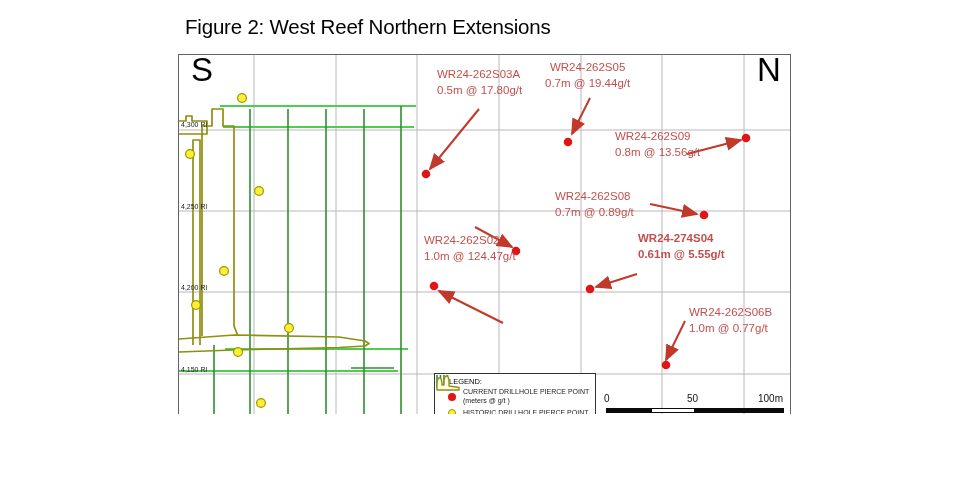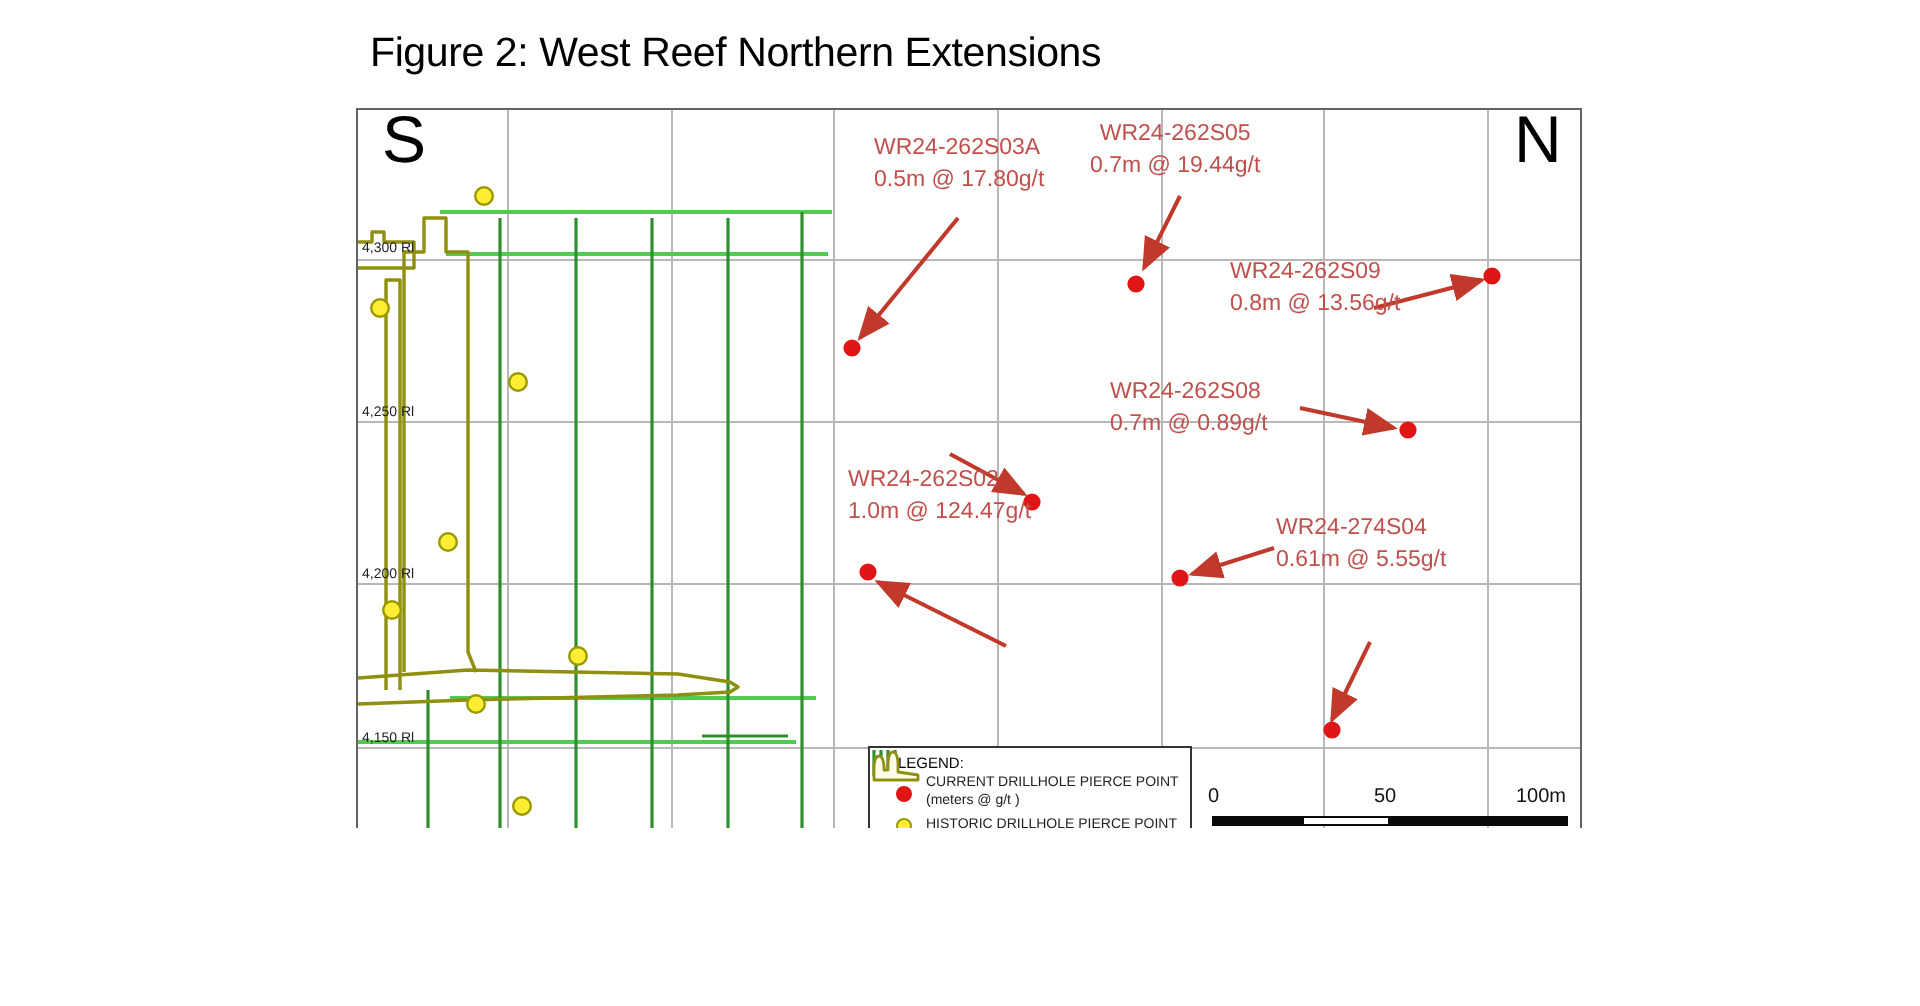--- a/index.html
+++ b/index.html
@@ -169,23 +169,27 @@
       <div>0.8m @ 13.56g/t</div>
     </div>
     <div class="dh-label" style="left:245px;top:139px;margin-top:39px;">
       <div>WR24-262S02</div>
       <div>1.0m @ 124.47g/t</div>
     </div>
     <div class="dh-label" style="left:376px;top:134px;">
       <div>WR24-262S08</div>
       <div>0.7m @ 0.89g/t</div>
     </div>
-    <div class="dh-label" style="left:459px;top:202px;">
+    <div class="dh-label" style="left:459px;top:176px;font-weight:bold;">
       <div>WR24-274S04</div>
       <div>0.61m @ 5.55g/t</div>
+    </div>
+    <div class="dh-label" style="left:510px;top:250px;">
+      <div>WR24-262S06B</div>
+      <div>1.0m @ 0.77g/t</div>
     </div>
 
     <div id="legend">
       <div class="lg-header">LEGEND:</div>
       <div class="lg-row">
         <span class="lg-icon">
             <span class="dot dot-red"></span>
           </span>
         <span class="lg-text">
           <span>CURRENT DRILLHOLE PIERCE POINT</span><br>

